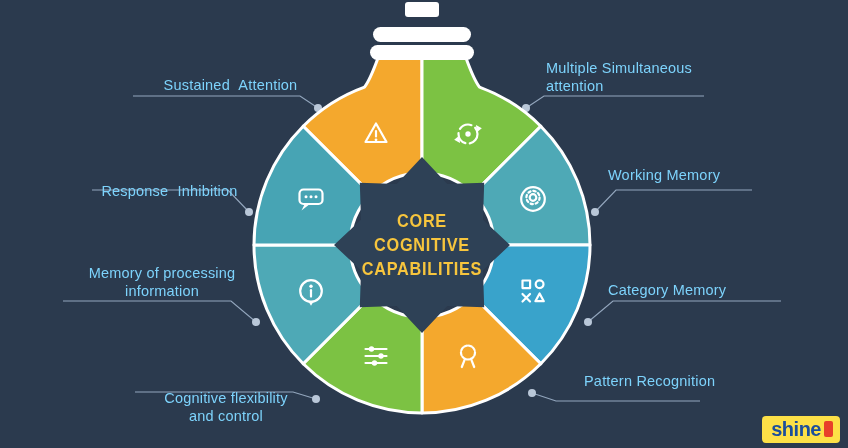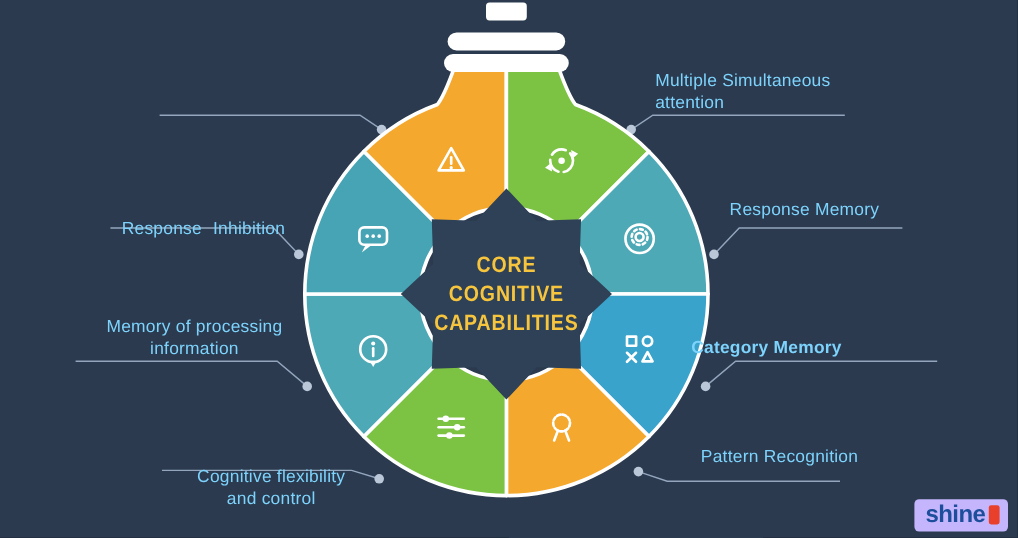--- a/index.html
+++ b/index.html
@@ -16,30 +16,30 @@
   
   .lbl{position:absolute;color:#7dd3fc;font:400 14.5px/1.25 "Liberation Sans",sans-serif;
        letter-spacing:.2px;}
   .ta-c{text-align:center;}
   .wsp{word-spacing:5px;}
   #lbl-sustained{left:128px;top:76px;width:205px;}
   #lbl-multiple{left:546px;top:59px;width:165px;}
   #lbl-response{left:72px;top:182px;width:195px;}
   #lbl-working{left:608px;top:166px;}
   #lbl-speed{left:77px;top:264px;width:170px;}
-  #lbl-category{left:576px;top:281px;font-weight:bold;}
+  #lbl-category{left:608px;top:281px;}
   #lbl-cognitive{left:150px;top:350px;width:152px;margin-top:39px;}
   #lbl-pattern{left:556px;top:372px;margin-left:28px;}
   
   #center-title{position:absolute;left:342px;top:205px;width:160px;height:80px;
     display:flex;flex-direction:column;align-items:center;justify-content:center;gap:2px;
     color:#f7c53d;font:700 18.5px/1.2 "Liberation Sans",sans-serif;letter-spacing:.8px;
     transform:scaleX(.88);text-align:center;}
   
-  #logo{position:absolute;right:8px;bottom:5px;background:#c4b5fd;border-radius:4px;
+  #logo{position:absolute;right:8px;bottom:5px;background:#fde047;border-radius:4px;
         padding:2px 7px 3px 9px;display:flex;align-items:center;gap:3px;}
   #logo .txt{color:#1c4e9b;font:700 20px/1.1 "Liberation Sans",sans-serif;letter-spacing:-.5px;}
   #logo .mark{width:9px;height:16px;background:#e8402a;border-radius:2px;}
 </style>
 </head>
 <body>
 
 <div class="canvas">
 
   <svg id="lines" width="848" height="448" viewBox="0 0 848 448">
@@ -133,23 +133,24 @@
       <circle cx="5" cy="-2.2" r="1.5" fill="#fff" stroke="none"></circle>
     </g>
   </svg>
 
   <div id="center-title">
     <span>CORE</span>
     <span>COGNITIVE</span>
     <span>CAPABILITIES</span>
   </div>
 
+  <div class="lbl ta-c wsp" id="lbl-sustained">Sustained Attention</div>
   <div class="lbl" id="lbl-multiple">Multiple Simultaneous attention</div>
   <div class="lbl ta-c wsp" id="lbl-response">Response Inhibition</div>
-  <div class="lbl" id="lbl-working">Response Memory</div>
+  <div class="lbl" id="lbl-working">Working Memory</div>
   <div class="lbl ta-c" id="lbl-speed">Memory of processing information</div>
   <div class="lbl" id="lbl-category">Category Memory</div>
   <div class="lbl ta-c" id="lbl-cognitive">Cognitive flexibility and control</div>
   <div class="lbl" id="lbl-pattern">Pattern Recognition</div>
 
   <div id="logo">
     <span class="txt">shine</span>
     <span class="mark"></span>
   </div>
 

